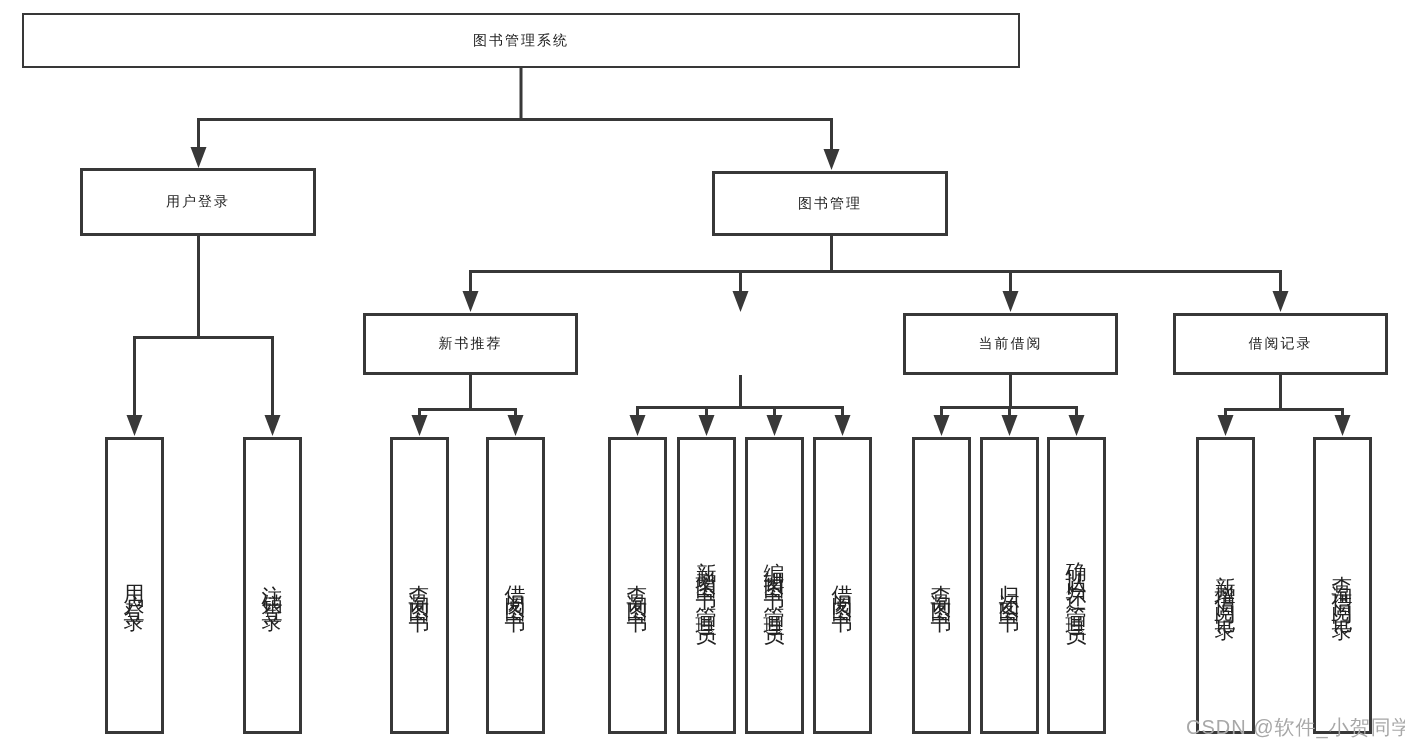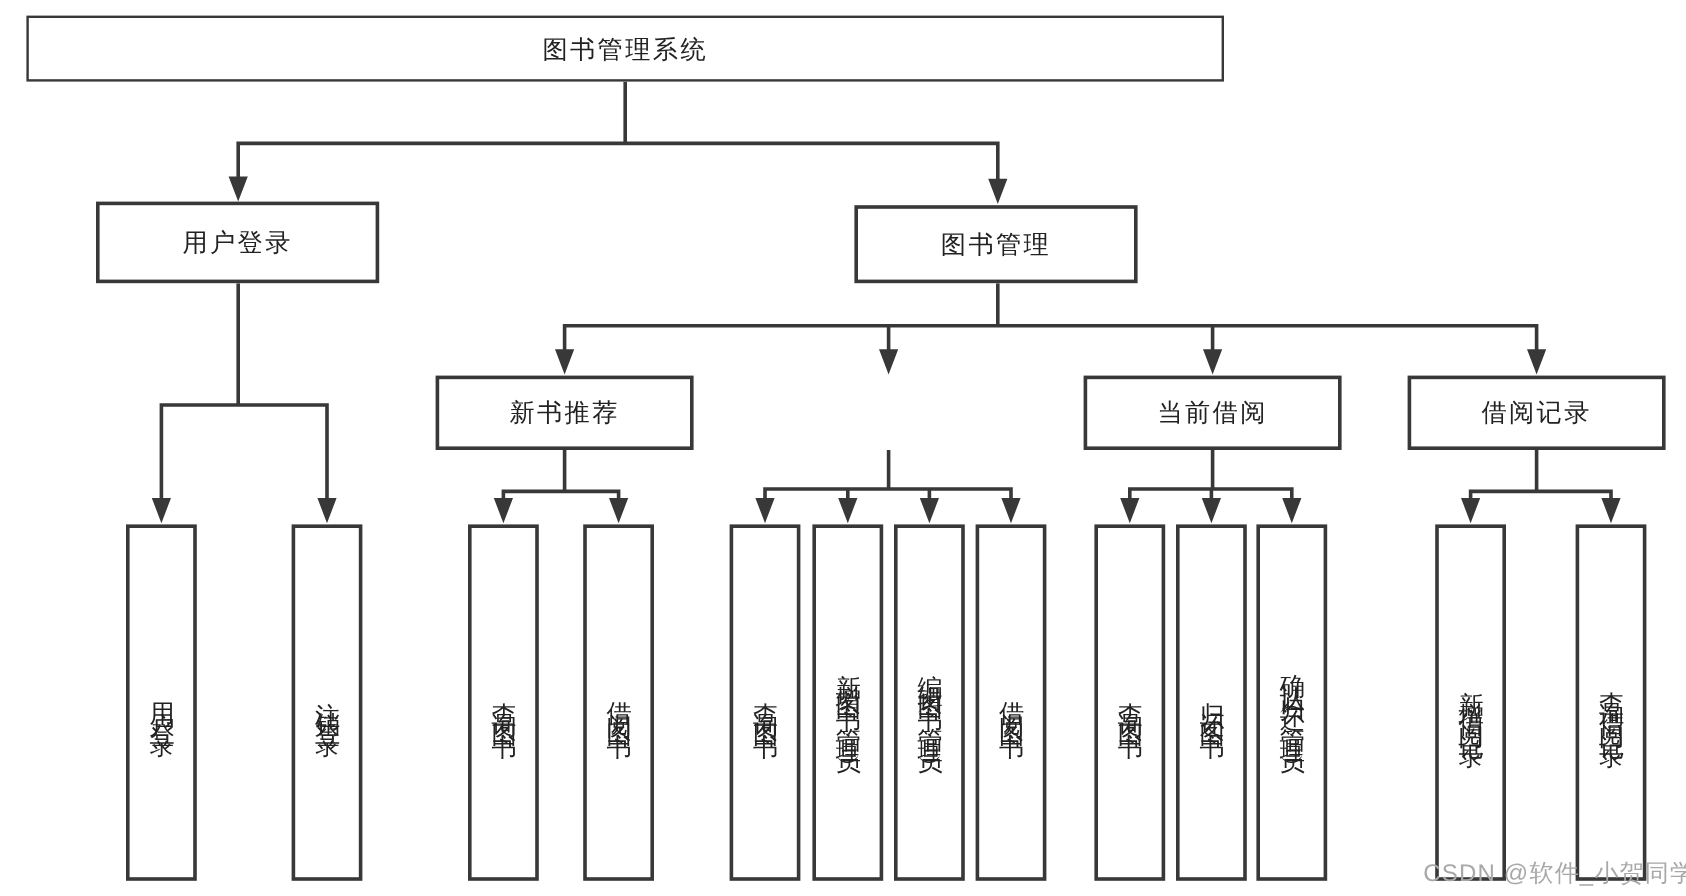--- a/index.html
+++ b/index.html
@@ -15,21 +15,21 @@
   }
   .box.root   { left:22px;  top:13px;  width:998px; height:55px; border-width:2px; }
   .box.login  { left:80px;  top:168px; width:236px; height:68px; }
   .box.mgmt   { left:712px; top:171px; width:236px; height:65px; }
   .box.l3     { top:313px; width:215px; height:62px; }
   .box.l3.c0  { left:363px; }
   .box.l3.c1  { left:633px; }
   .box.l3.c2  { left:903px; }
   .box.l3.c3  { left:1173px; }
   .box.leaf   { top:437px; width:59px; height:297px; }
-  .hlabel { font-size:21px; letter-spacing:2px; white-space:nowrap; }
+  .hlabel { font-size:14px; letter-spacing:2px; white-space:nowrap; }
   .vlabel {
     writing-mode:vertical-rl; text-orientation:mixed;
     font-size:21px; letter-spacing:9px; line-height:1;
   }
   .watermark {
     position:absolute; left:1186px; top:714px; z-index:5;
     font-size:20px; letter-spacing:1px; color:#a8a8a8; white-space:nowrap;
   }
 </style>
 </head>

